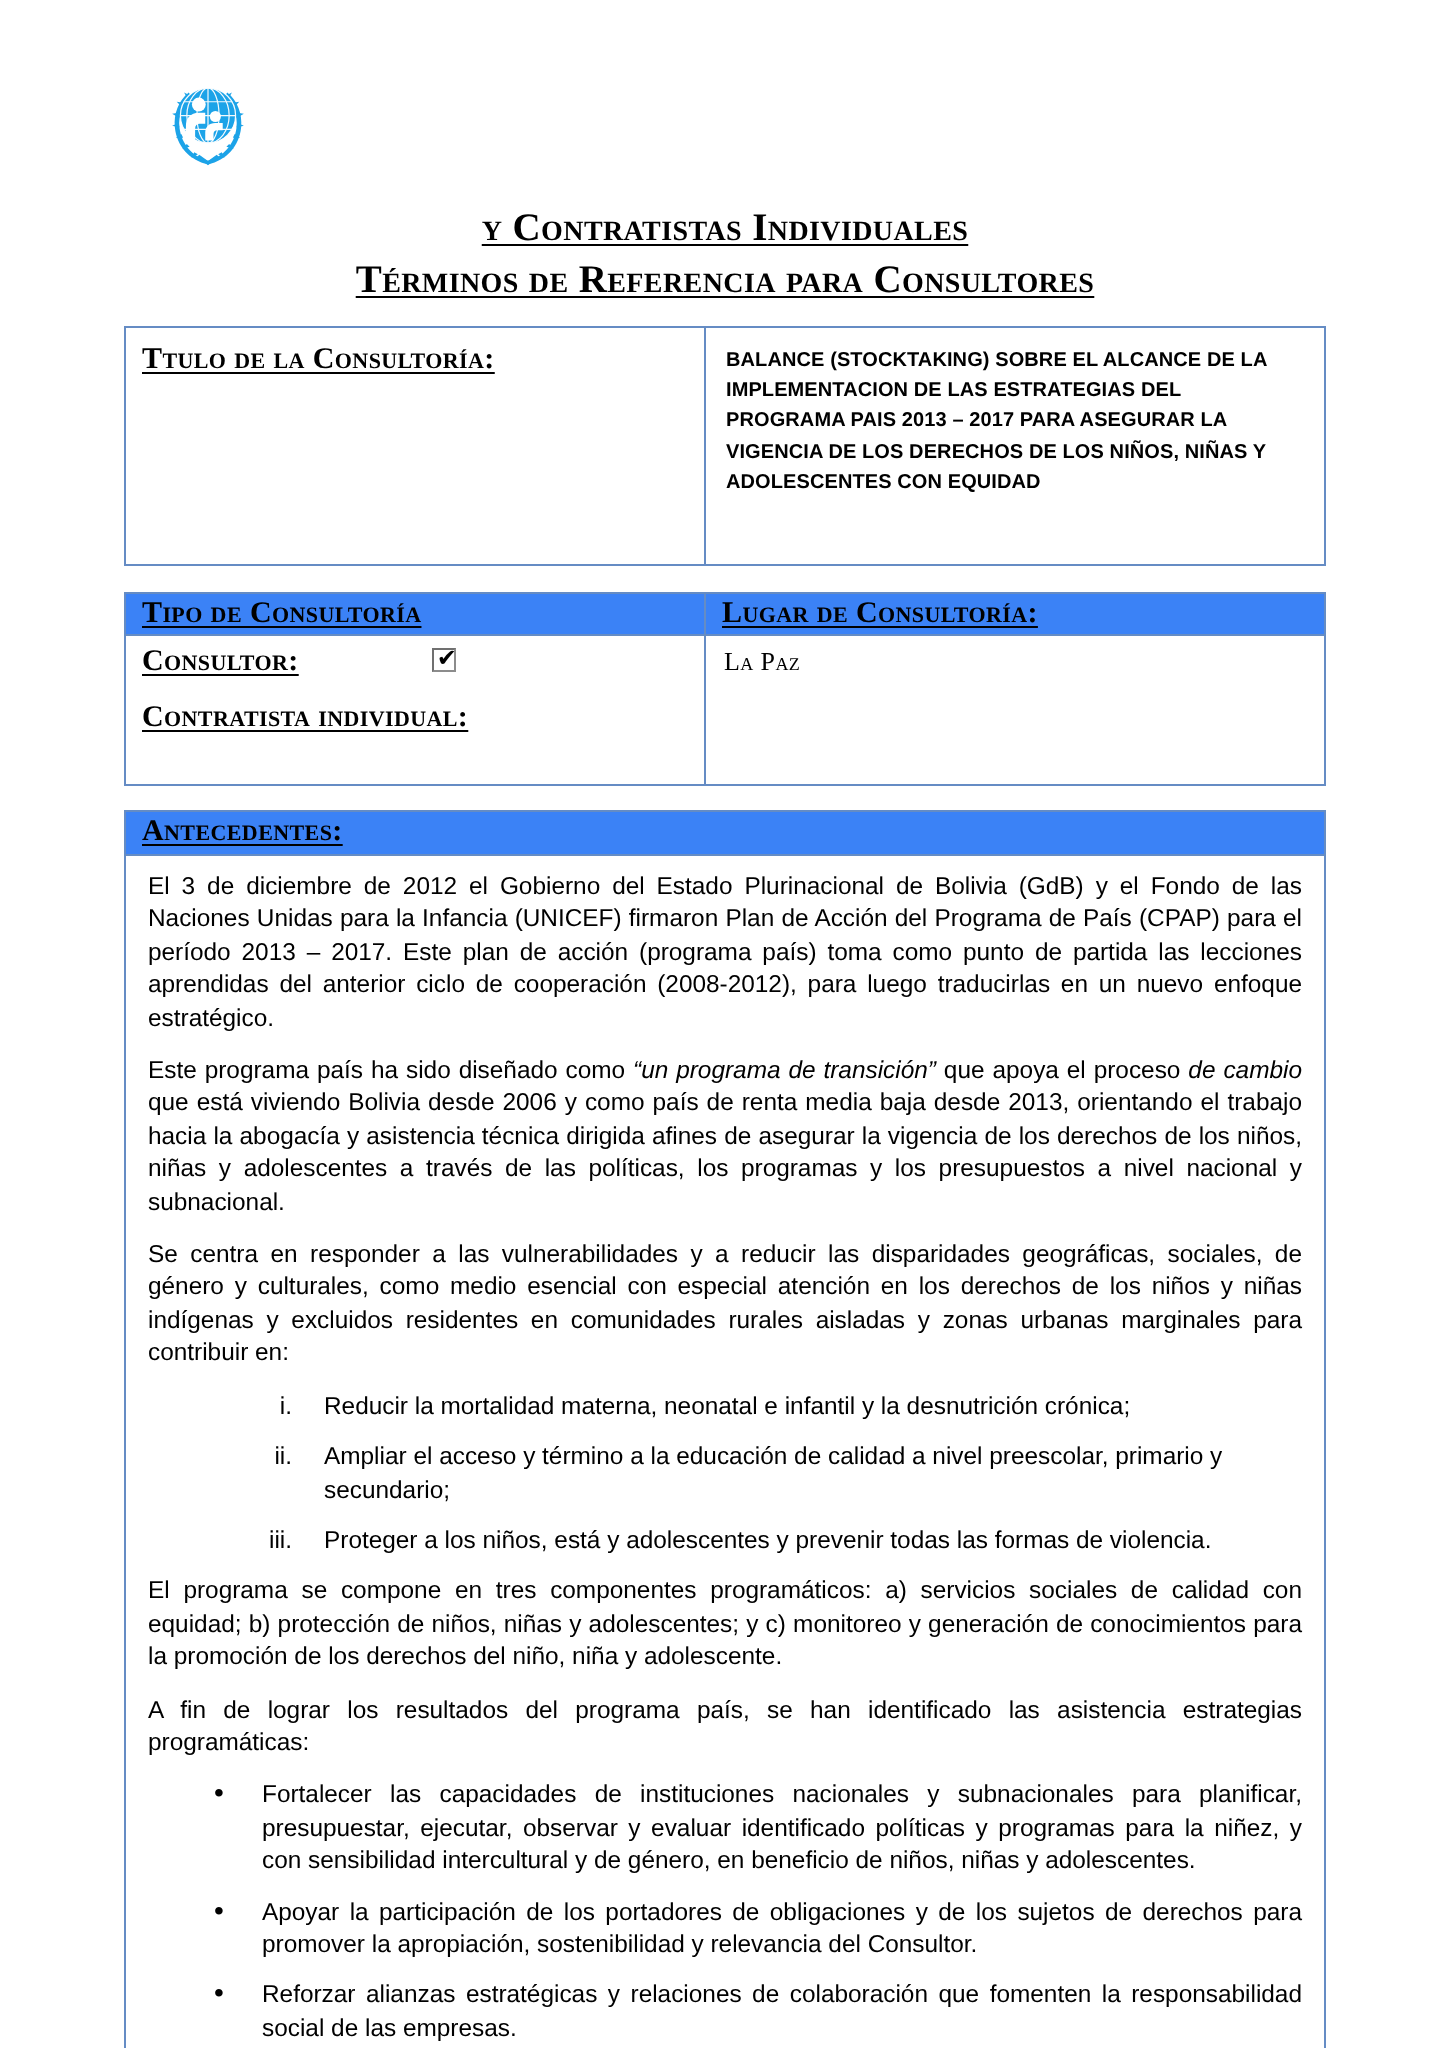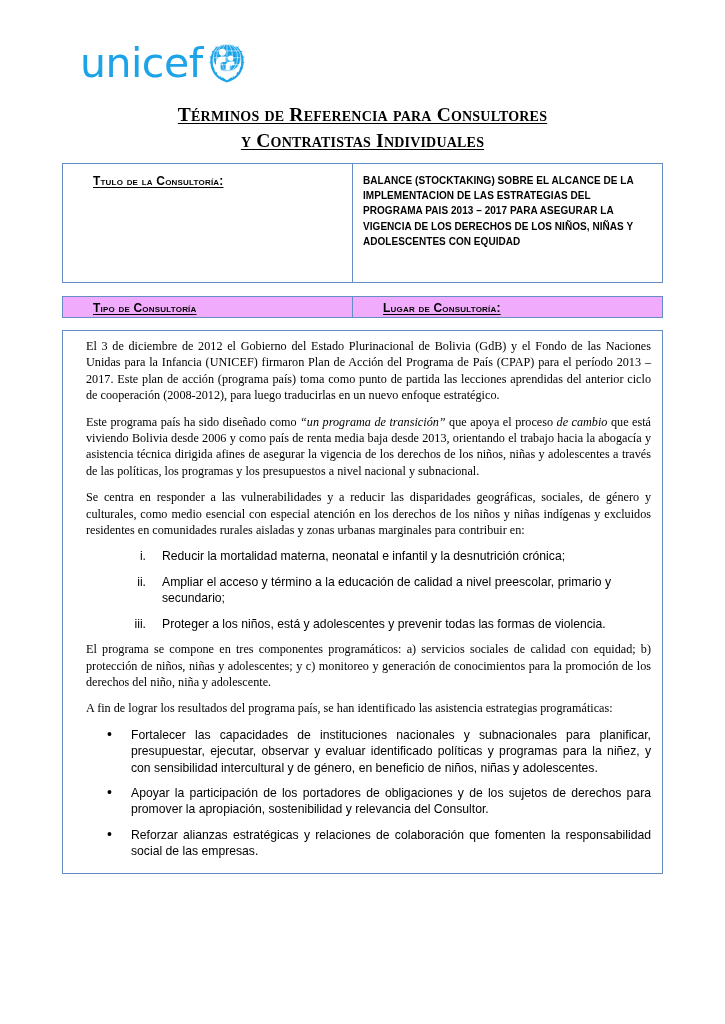--- a/index.html
+++ b/index.html
@@ -72,34 +72,33 @@
     width: 100%;
     background: #fff;
   }
   .tbl td, .tbl th {
     border: 1px solid #658cc4;
     vertical-align: top;
     padding: 0;
     text-align: left;
   }
   .shade {
-    background: #f0abfc;
+    background: #3b82f6;
   }
 
   
   .sc-label {
-    font-family: Liberation Sans, sans-serif;
+    font-family: Liberation Serif, serif;
     font-weight: bold;
-    font-size: 12px;
+    font-size: 15px;
     font-variant: small-caps;
     letter-spacing: 0.2px;
     text-decoration: underline;
     text-underline-offset: 2px;
     display: inline-block;
-    margin-left: 22px;
   }
   .sc-plain {
     font-family: "Liberation Serif", serif;
     font-size: 13px;
     font-variant: small-caps;
     letter-spacing: 0.2px;
   }
 
   
   .block1 { margin-top: 9px; }
@@ -178,25 +177,25 @@
   
   .block3 { margin-top: 12px; }
   .b3-hd {
     padding: 1px 8px 2px 8px !important;
     height: 17px;
   }
   .b3-body {
     padding: 7px 11px 11px 11px !important;
   }
   .para {
-    font-family: Liberation Serif, serif;
+    font-family: Liberation Sans, sans-serif;
     font-size: 12.2px;
     line-height: 16.4px;
     text-align: justify;
-    margin: 0 0 10px 12px;
+    margin: 0 0 10px 0;
   }
   .para:last-child { margin-bottom: 0; }
   .para em { font-style: italic; }
 
   ol.roman {
     margin: 0 0 9px 0;
     padding: 0;
     list-style: none;
   }
   ol.roman li {
@@ -237,21 +236,20 @@
     line-height: 16.4px;
   }
 </style>
 </head>
 <body>
 
 <div class="page">
 
   <div class="logo-row">
     <div class="logo">
-      <span class="logo-word" style="color:#1CA3E8">unicef</span>
       <span class="logo-emblem">
         <svg width="46" height="46" viewBox="0 0 100 100" aria-hidden="true">
           <g fill="#1CA3E8">
 
             <path d="M50 96 C30 92 16 76 14 56 C12.5 41 18 27 29 18 L32 22 C22.5 30.5 17.5 43 19 56 C21 74 33.5 88 50 92 Z"></path>
 
             <path d="M50 96 C70 92 84 76 86 56 C87.5 41 82 27 71 18 L68 22 C77.5 30.5 82.5 43 81 56 C79 74 66.5 88 50 92 Z"></path>
 
             <path d="M38 88 L50 97 L62 88 L59.5 85.5 L50 92.5 L40.5 85.5 Z"></path>
 
@@ -277,22 +275,22 @@
             <path d="M40 40 c-9 0 -14 6 -14 14 v16 h10 v-13 c0 -3 2 -5 5 -5 h6 v-12 z"></path>
             <circle cx="58" cy="44" r="6"></circle>
             <path d="M58 51 c-7 0 -11 4.5 -11 10.5 V70 h9 v-7 c0 -2.5 1.5 -4 4 -4 h6 v-8 z"></path>
           </g>
         </svg>
       </span>
     </div>
   </div>
 
   <div class="doc-title">
+    <span class="tline"><span>y Contratistas Individuales</span></span>
     <span class="tline"><span>Términos de Referencia para  Consultores</span></span>
-    <span class="tline"><span>y Contratistas Individuales</span></span>
   </div>
 
   <table class="tbl block1">
     <tbody>
         <tr>
       <td class="b1-left">
         <span class="sc-label">Ttulo de la Consultoría:</span>
       </td>
       <td class="b1-right">
         <div class="val">BALANCE (STOCKTAKING) SOBRE EL ALCANCE DE LA IMPLEMENTACION DE LAS ESTRATEGIAS DEL PROGRAMA PAIS 2013 – 2017 PARA ASEGURAR LA VIGENCIA DE LOS DERECHOS DE LOS NIÑOS, NIÑAS Y ADOLESCENTES CON EQUIDAD</div>
@@ -304,25 +302,47 @@
   <table class="tbl block2">
     <tbody>
         <tr>
       <th class="b2-hd shade b2-col1">
         <span class="sc-label">Tipo de Consultoría</span>
       </th>
       <th class="b2-hd shade">
         <span class="sc-label">Lugar de Consultoría:</span>
       </th>
     </tr>
+    <tr>
+      <td class="b2-body b2-col1">
+        <div class="chk-row">
+          <span class="sc-label">Consultor:</span>
+          <span class="chk-wrap">
+            <span class="checkbox">
+              <span class="tick">✔</span>
+            </span>
+            <span class="chk-underline"></span>
+          </span>
+        </div>
+        <span class="sc-label row2-label">Contratista individual:</span>
+      </td>
+      <td class="b2-body b2-place">
+        <span class="sc-plain">La Paz</span>
+      </td>
+    </tr>
   </tbody>
     </table>
 
   <table class="tbl block3">
     <tbody>
+        <tr>
+      <th class="b3-hd shade">
+        <span class="sc-label">Antecedentes:</span>
+      </th>
+    </tr>
     <tr>
       <td class="b3-body">
 
         <p class="para">El 3 de diciembre de 2012 el Gobierno del Estado Plurinacional de Bolivia (GdB) y el Fondo de las Naciones Unidas para la Infancia (UNICEF) firmaron Plan de Acción del Programa de País (CPAP) para el período 2013 – 2017. Este plan de acción (programa país) toma como punto de partida las lecciones aprendidas del anterior ciclo de cooperación (2008-2012), para luego traducirlas en un nuevo enfoque estratégico.</p>
 
         <p class="para"><span>Este programa país ha sido diseñado como </span><em>“un programa de transición”</em><span> que apoya el proceso </span><em>de cambio</em><span> que está viviendo Bolivia desde 2006 y como país de renta media baja desde 2013, orientando el trabajo hacia la abogacía y asistencia técnica dirigida afines de asegurar la vigencia de los derechos de los niños, niñas y adolescentes a través de las políticas, los programas y los presupuestos a nivel nacional y subnacional.</span></p>
 
         <p class="para">Se centra en responder a las vulnerabilidades y a reducir las disparidades geográficas, sociales, de género y culturales, como medio esencial con especial atención en  los derechos de los niños y niñas indígenas y excluidos residentes en comunidades rurales aisladas y zonas urbanas marginales para contribuir en:</p>
 
         <ol class="roman">

